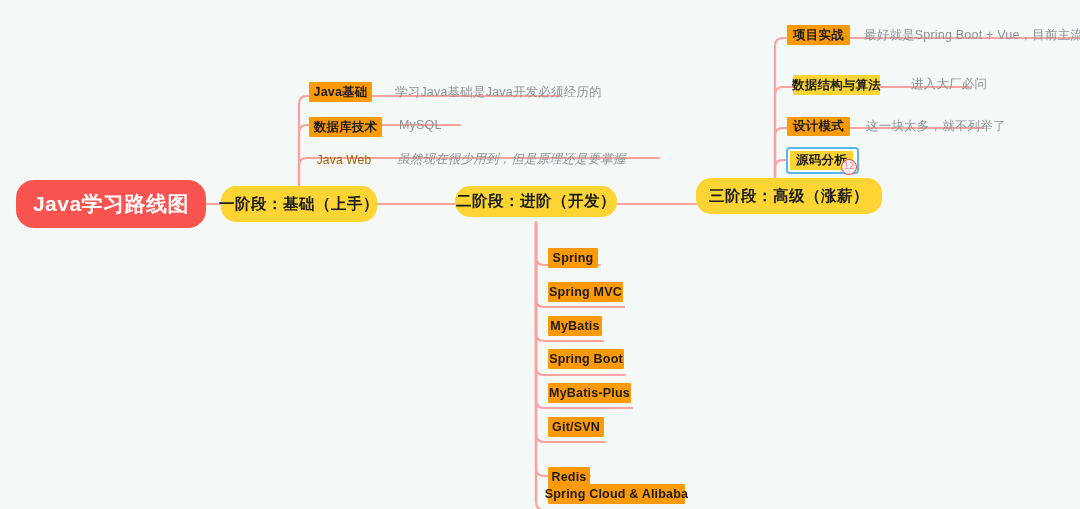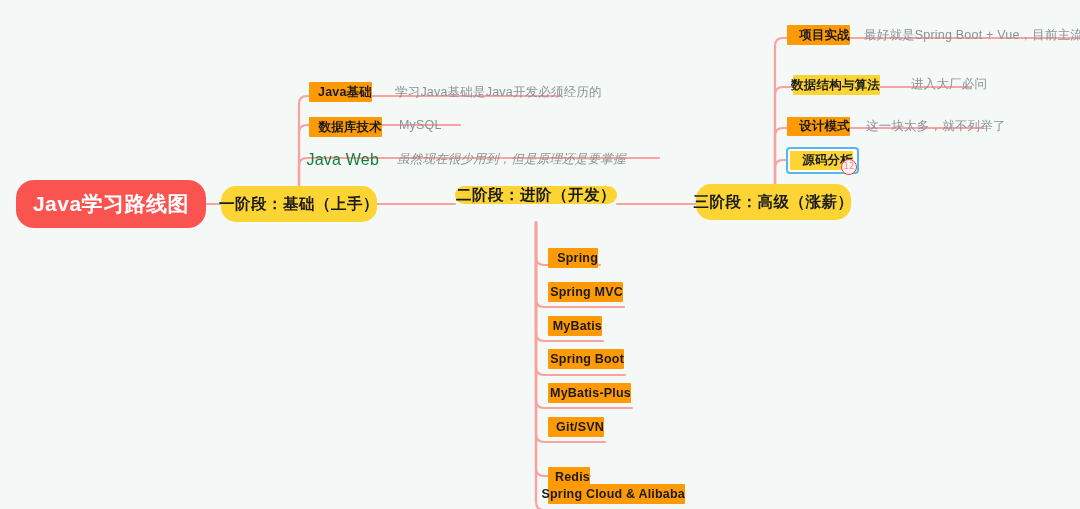--- a/index.html
+++ b/index.html
@@ -21,24 +21,24 @@
   }
   
   .stage{
     background:#fcd535;color:#1b1b1b;border-radius:15px;
     font-size:15.5px;font-weight:bold;letter-spacing:.5px;
   }
   
   .chip{
     background:#ff9a07;color:#1b1b1b;
     font-size:12.5px;font-weight:bold;letter-spacing:.2px;
-    padding:0 0;justify-content:flex-end;border-radius:1px;
+    padding:0 0;justify-content:center;border-radius:1px;
   }
   .chip.yellow{background:#fcd535;}
-  .chip.plain{background:transparent;color:#15803d;font-weight:normal;font-size:16px;}
+  .chip.plain{background:transparent;color:#a16207;font-weight:normal;font-size:12px;}
 
   
   .sel-box{
     position:absolute;border:2px solid #55b7f0;border-radius:4px;
     background:#ffffff;box-sizing:border-box;
   }
   .badge{
     position:absolute;width:14px;height:14px;border-radius:50%;
     border:1px solid #ef4444;color:#f08b88;background:#fdf1f1;
     font-size:8.5px;line-height:12px;text-align:center;
@@ -87,25 +87,25 @@
   </svg>
 
   <div class="node root" style="left:16px;top:180px;width:190px;height:48px;">
     <span>Java学习路线图</span>
   </div>
 
   <div class="node stage" style="left:221px;top:186px;width:156px;height:36px;">
     <span>一阶段：基础（上手）</span>
   </div>
 
-  <div class="node stage" style="left:455px;top:186px;width:162px;height:18px;align-items:center;">
+  <div class="node stage" style="left:455px;top:186px;width:162px;height:31px;align-items:center;">
     <span>二阶段：进阶（开发）</span>
   </div>
 
-  <div class="node stage" style="left:696px;top:184px;width:155px;height:36px;">
+  <div class="node stage" style="left:696px;top:178px;width:186px;height:36px;">
     <span>三阶段：高级（涨薪）</span>
   </div>
 
   <div class="node chip" style="left:309px;top:82px;width:63px;height:20px;">
     <span>Java基础</span>
   </div>
   <div class="note" style="left:395px;top:84px;">学习Java基础是Java开发必须经历的</div>
 
   <div class="node chip" style="left:309px;top:117px;width:73px;height:20px;">
     <span>数据库技术</span>

